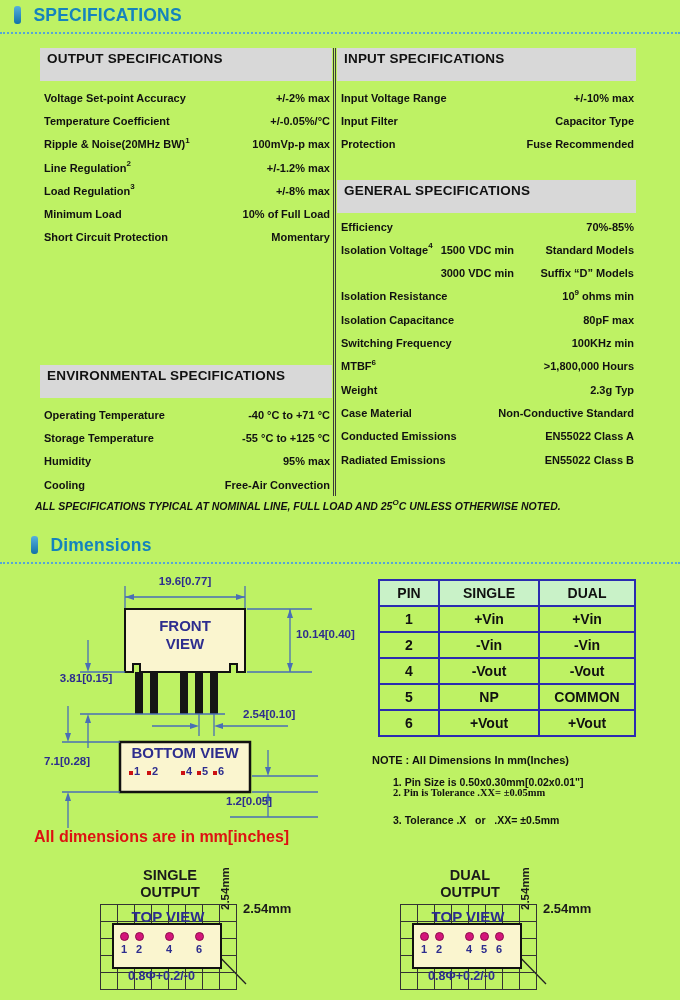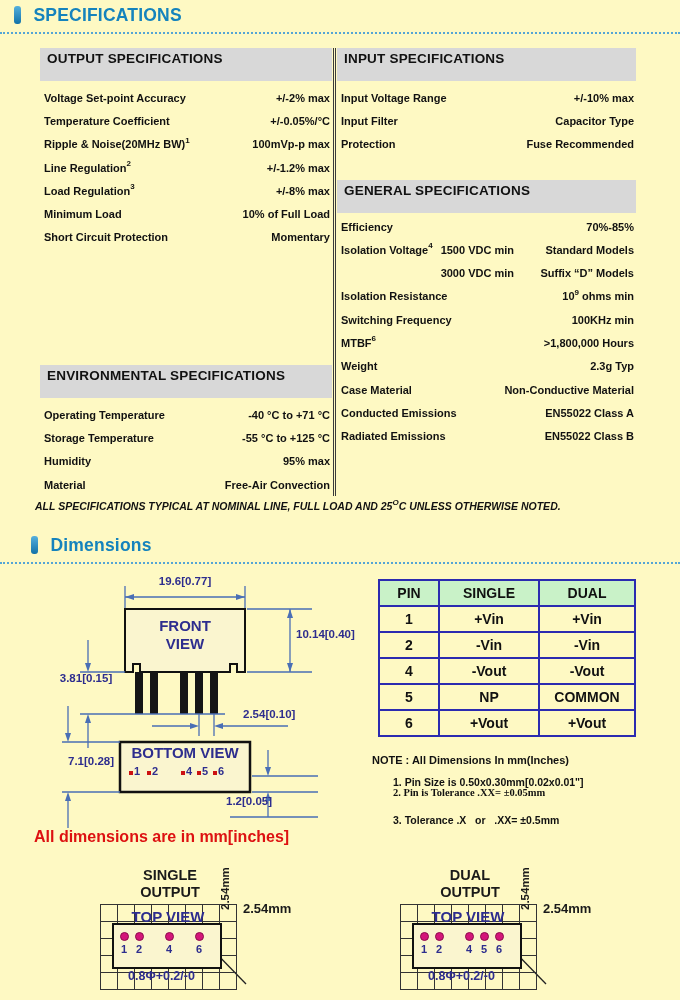--- a/index.html
+++ b/index.html
@@ -1,16 +1,16 @@
 <!DOCTYPE html>
 <html><head>
 <meta charset="utf-8">
 <style>
   html,body{margin:0;padding:0;background:#fff;}
-  .page{position:relative;width:680px;height:1000px;background:#fef9c3;overflow:hidden;
+  .page{position:relative;width:680px;height:1000px;background:#bef264;overflow:hidden;
         font-family:"Liberation Sans","DejaVu Sans",sans-serif;color:#111;}
   
   .sec-title{padding:5px 0 6px 14px;border-bottom:2px dotted #54a5d6;}
   .bar-icon{display:inline-block;width:7px;height:18px;border-radius:3px;
             background:linear-gradient(180deg,#55b0dd 0%,#1272a8 100%);
             margin-right:8px;vertical-align:-3px;}
   .sec-title h1{display:inline;font-size:17.5px;font-weight:bold;color:#1583bd;letter-spacing:0.2px;}
   
   .spec-wrap{display:flex;margin:14px 0 0 40px;width:596px;}
   .col-left{width:292px;}
@@ -115,21 +115,21 @@
           </div>
         <div class="srow">
             <span>Storage Temperature</span>
             <span class="val">-55 °C to +125 °C</span>
           </div>
         <div class="srow">
             <span>Humidity</span>
             <span class="val">95% max</span>
           </div>
         <div class="srow">
-            <span>Material</span>
+            <span>Cooling</span>
             <span class="val">Free-Air Convection</span>
           </div>
       </div>
     </div>
 
     <div class="col-divider"></div>
 
     <div class="col-right">
       <div class="sec-hdr">INPUT SPECIFICATIONS</div>
       <div class="rows">
@@ -163,38 +163,43 @@
             <span><span></span><sup></sup></span>
             <span class="mid">3000 VDC min</span>
             <span class="gval"><span></span><sup></sup><span>Suffix “D” Models</span></span>
           </div>
         <div class="srow">
             <span><span>Isolation Resistance</span><sup></sup></span>
             <span class="mid"></span>
             <span class="gval"><span>10</span><sup>9</sup><span> ohms min</span></span>
           </div>
         <div class="srow">
+            <span><span>Isolation Capacitance</span><sup></sup></span>
+            <span class="mid"></span>
+            <span class="gval"><span></span><sup></sup><span>80pF max</span></span>
+          </div>
+        <div class="srow">
             <span><span>Switching Frequency</span><sup></sup></span>
             <span class="mid"></span>
             <span class="gval"><span></span><sup></sup><span>100KHz min</span></span>
           </div>
         <div class="srow">
             <span><span>MTBF</span><sup>6</sup></span>
             <span class="mid"></span>
             <span class="gval"><span></span><sup></sup><span>&gt;1,800,000 Hours</span></span>
           </div>
         <div class="srow">
             <span><span>Weight</span><sup></sup></span>
             <span class="mid"></span>
             <span class="gval"><span></span><sup></sup><span>2.3g Typ</span></span>
           </div>
         <div class="srow">
             <span><span>Case Material</span><sup></sup></span>
             <span class="mid"></span>
-            <span class="gval"><span></span><sup></sup><span>Non-Conductive Material</span></span>
+            <span class="gval"><span></span><sup></sup><span>Non-Conductive Standard</span></span>
           </div>
         <div class="srow">
             <span><span>Conducted Emissions</span><sup></sup></span>
             <span class="mid"></span>
             <span class="gval"><span></span><sup></sup><span>EN55022 Class A</span></span>
           </div>
         <div class="srow">
             <span><span>Radiated Emissions</span><sup></sup></span>
             <span class="mid"></span>
             <span class="gval"><span></span><sup></sup><span>EN55022 Class B</span></span>
@@ -275,21 +280,21 @@
     <div class="dimlbl" style="left:296px;top:64px;">10.14[0.40]</div>
     <div class="dimlbl ctr" style="left:50px;top:108px;width:72px;">3.81[0.15]</div>
     <div class="dimlbl" style="left:243px;top:144px;">2.54[0.10]</div>
 
     <div class="view-title ctr" style="left:122px;top:180px;width:126px;">BOTTOM VIEW</div>
     <span class="bv-pin" style="left:129px;top:201px;">1</span>
     <span class="bv-pin" style="left:147px;top:201px;">2</span>
     <span class="bv-pin" style="left:181px;top:201px;">4</span>
     <span class="bv-pin" style="left:197px;top:201px;">5</span>
     <span class="bv-pin" style="left:213px;top:201px;">6</span>
-    <div class="dimlbl" style="left:68px;top:191px;">7.1[0.28]</div>
+    <div class="dimlbl" style="left:44px;top:191px;">7.1[0.28]</div>
     <div class="dimlbl" style="left:226px;top:231px;">1.2[0.05]</div>
 
     <div class="red-note" style="left:34px;top:264px;">All dimensions are in mm[inches]</div>
 
     <table class="pin-table">
       <thead>
         <tr>
           <th class="c-pin">PIN</th>
           <th class="c-single">SINGLE</th>
           <th class="c-dual">DUAL</th>

